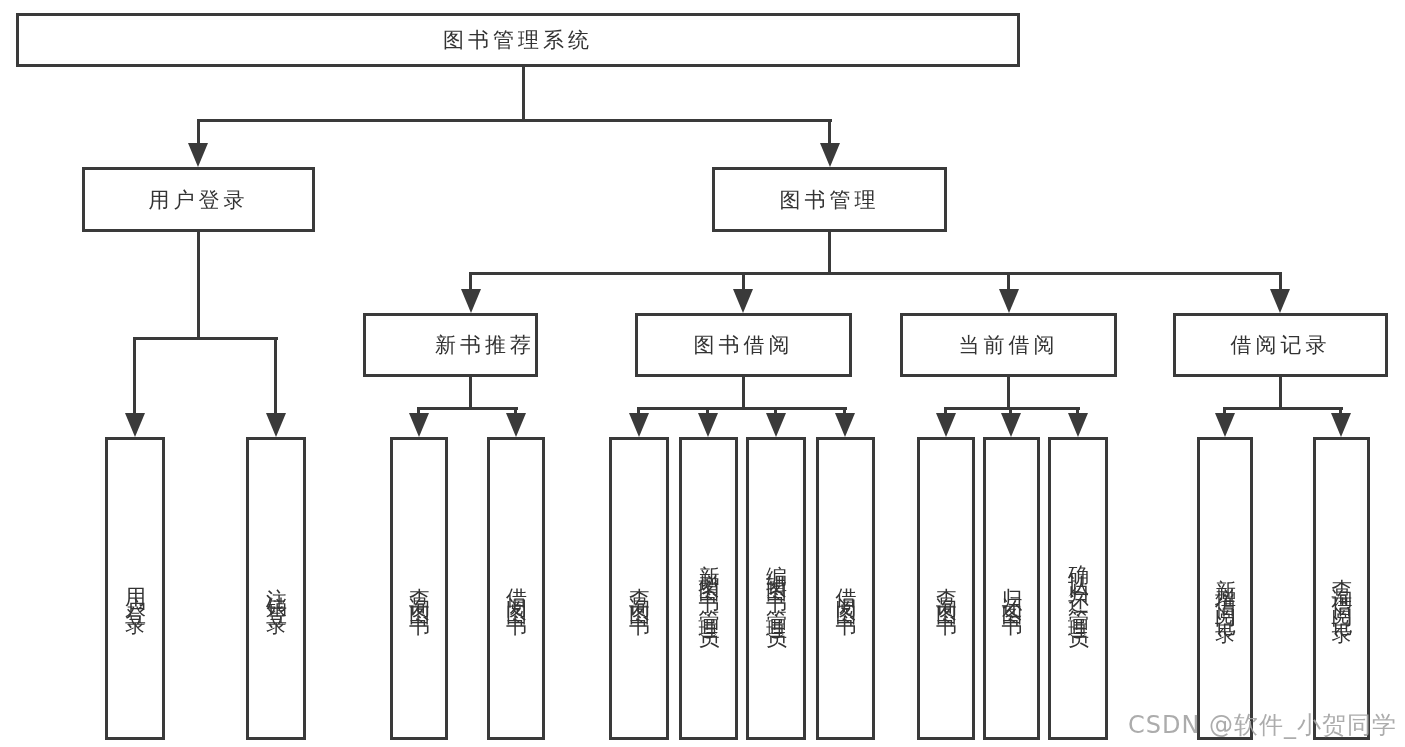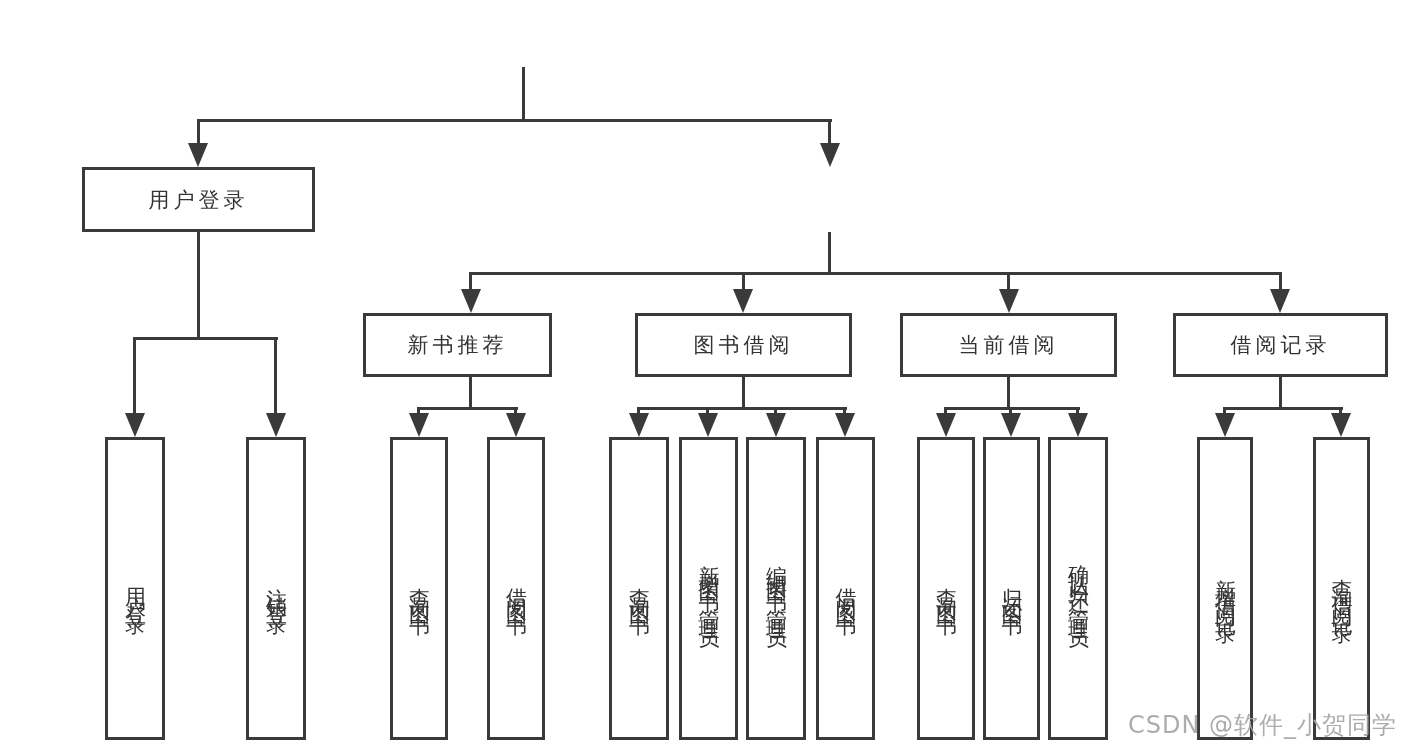--- a/index.html
+++ b/index.html
@@ -28,51 +28,57 @@
     position:absolute; right:8px; bottom:6px;
     font-size:24px; color:rgba(165,165,165,0.92);
     letter-spacing:1px; z-index:5; white-space:nowrap;
   }
 </style>
 </head>
 <body>
 
 <div class="canvas">
 
+  <div class="box" style="left:16px; top:13px; width:1004px; height:54px;">
+    <span>图书管理系统</span>
+  </div>
 
   <div class="line" style="left:522px; top:67px;  width:3px;  height:52px;"></div>
   <div class="line" style="left:197px; top:119px; width:635px; height:3px;"></div>
   <div class="line" style="left:197px; top:119px; width:3px;  height:26px;"></div>
   <div class="arr" style="left:188px; top:143px;"></div>
   <div class="line" style="left:828px; top:119px; width:3px;  height:26px;"></div>
   <div class="arr" style="left:820px; top:143px;"></div>
 
   <div class="box" style="left:82px; top:167px; width:233px; height:65px;">
     <span>用户登录</span>
+  </div>
+  <div class="box" style="left:712px; top:167px; width:235px; height:65px;">
+    <span>图书管理</span>
   </div>
 
   <div class="line" style="left:197px; top:232px; width:3px;  height:105px;"></div>
   <div class="line" style="left:133px; top:337px; width:145px; height:3px;"></div>
   <div class="line" style="left:133px; top:337px; width:3px;  height:78px;"></div>
   <div class="arr" style="left:125px; top:413px;"></div>
   <div class="line" style="left:274px; top:337px; width:3px;  height:78px;"></div>
   <div class="arr" style="left:266px; top:413px;"></div>
 
   <div class="line" style="left:828px; top:232px; width:3px;   height:40px;"></div>
   <div class="line" style="left:469px; top:272px; width:813px; height:3px;"></div>
   <div class="line" style="left:469px;  top:272px; width:3px; height:19px;"></div>
   <div class="arr" style="left:461px;  top:289px;"></div>
   <div class="line" style="left:742px;  top:272px; width:3px; height:19px;"></div>
   <div class="arr" style="left:733px;  top:289px;"></div>
   <div class="line" style="left:1007px; top:272px; width:3px; height:19px;"></div>
   <div class="arr" style="left:999px;  top:289px;"></div>
   <div class="line" style="left:1279px; top:272px; width:3px; height:19px;"></div>
   <div class="arr" style="left:1270px; top:289px;"></div>
 
-  <div class="box" style="left:363px; top:313px; width:189px; height:64px;">
+  <div class="box" style="left:363px; top:313px; width:175px; height:64px;justify-content:flex-end;">
     <span>新书推荐</span>
   </div>
   <div class="box" style="left:900px; top:313px; width:217px; height:64px;">
     <span>当前借阅</span>
   </div>
   <div class="box" style="left:635px; top:313px; width:217px; height:64px;">
     <span>图书借阅</span>
   </div>
   <div class="box" style="left:1173px; top:313px; width:215px; height:64px;">
     <span>借阅记录</span>

